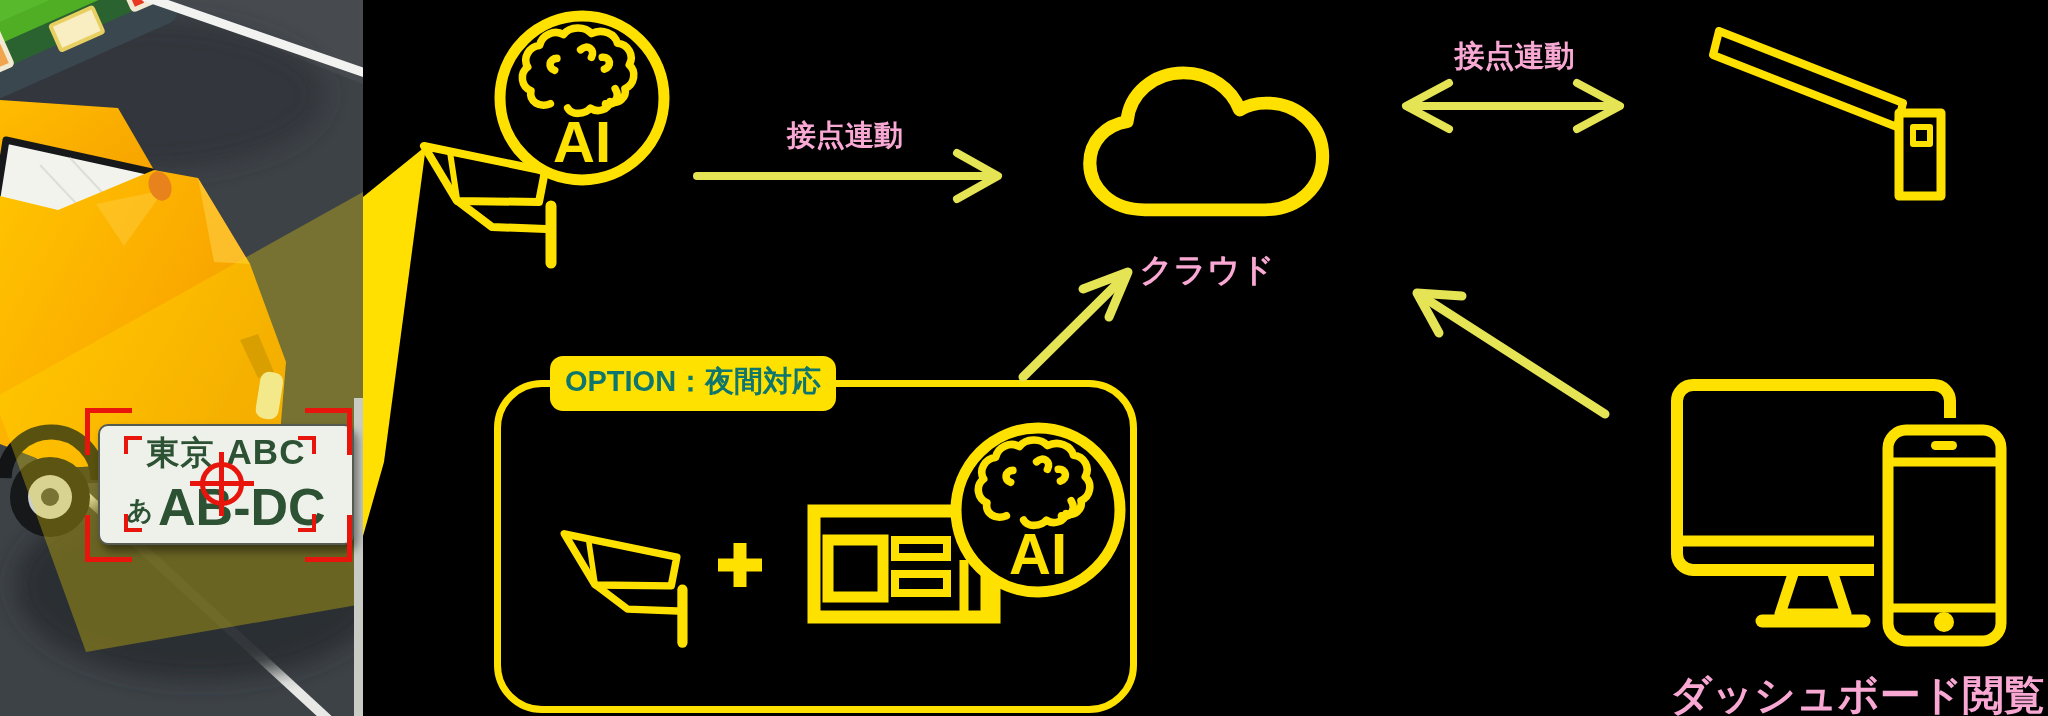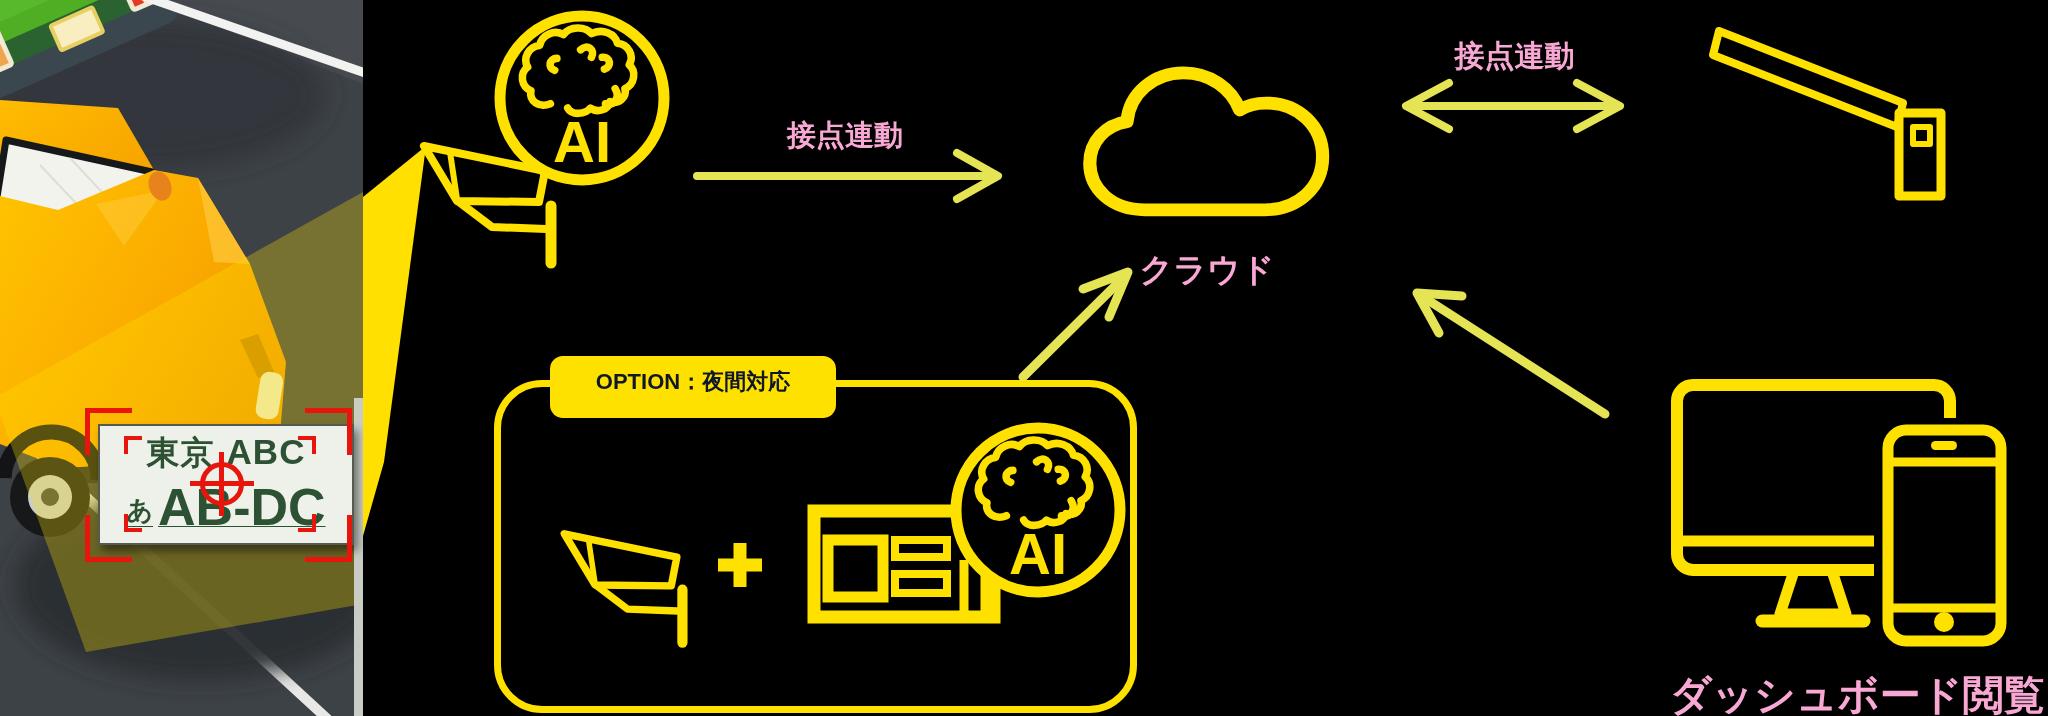--- a/index.html
+++ b/index.html
@@ -6,26 +6,26 @@
   body{width:2048px;height:716px;overflow:hidden;font-family:"Liberation Sans",sans-serif;}
   .stage{position:relative;width:2048px;height:716px;background:#000;}
   .stage *{box-sizing:border-box;}
 
   
   .photo{position:absolute;left:0;top:0;width:363px;height:716px;overflow:hidden;background:#3d4247;}
   .photo svg{position:absolute;left:0;top:0;}
 
   
   .plate{position:absolute;left:98px;top:424px;width:256px;height:121px;background:#eef0ea;
-         border:2px solid #565b52;border-radius:0;box-shadow:4px 6px 8px rgba(0,0,0,.45);
+         border:2px solid #565b52;border-radius:10px;box-shadow:4px 6px 8px rgba(0,0,0,.45);
          text-align:center;color:#2c5133;z-index:3;}
   .plate-line1{margin-top:8px;line-height:36px;letter-spacing:1px;}
   .plate-region{font-size:33px;font-weight:700;}
   .plate-class{font-size:35px;font-weight:700;margin-left:12px;}
-  .plate-line2{line-height:60px;margin-top:0;text-decoration:underline;}
+  .plate-line2{line-height:60px;margin-top:0;}
   .plate-hira{font-size:26px;font-weight:700;margin-right:5px;vertical-align:6px;}
   .plate-number{font-size:52px;font-weight:800;}
 
   
   .inbr{position:absolute;width:18px;height:18px;z-index:4;}
   .inbr.tl{left:24px;top:10px;border-left:4px solid #e8150d;border-top:4px solid #e8150d;}
   .inbr.tr{left:198px;top:10px;border-right:4px solid #e8150d;border-top:4px solid #e8150d;}
   .inbr.bl{left:24px;top:88px;border-left:4px solid #e8150d;border-bottom:4px solid #e8150d;}
   .inbr.br{left:198px;top:88px;border-right:4px solid #e8150d;border-bottom:4px solid #e8150d;}
   
@@ -36,22 +36,22 @@
   
   .outbr{position:absolute;width:47px;height:47px;z-index:4;}
   .outbr.tl{left:85px;top:408px;border-left:5px solid #e8150d;border-top:5px solid #e8150d;}
   .outbr.tr{left:305px;top:408px;border-right:5px solid #e8150d;border-top:5px solid #e8150d;}
   .outbr.bl{left:85px;top:515px;border-left:5px solid #e8150d;border-bottom:5px solid #e8150d;}
   .outbr.br{left:305px;top:515px;border-right:5px solid #e8150d;border-bottom:5px solid #e8150d;}
 
   
   .option-box{position:absolute;left:494px;top:380px;width:643px;height:333px;
               border:7px solid #ffe100;border-radius:48px;z-index:2;}
-  .option-badge{position:absolute;left:550px;top:356px;width:286px;height:62px;background:#ffe100;
-                border-radius:13px;color:#0f172a;font-weight:bold;font-size:22px;line-height:51px;
+  .option-badge{position:absolute;left:550px;top:356px;width:286px;height:55px;background:#ffe100;
+                border-radius:13px;color:#0f766e;font-weight:bold;font-size:29px;line-height:51px;
                 text-align:center;z-index:5;}
 
   .overlay{position:absolute;left:0;top:0;z-index:6;pointer-events:none;}
 
   .lbl{position:absolute;color:#f9a8d4;font-weight:bold;text-align:center;z-index:7;white-space:nowrap;}
   .lbl-analysis{left:735px;top:116px;width:220px;font-size:29px;}
   .lbl-cloud{left:1117px;top:220px;width:180px;font-size:33px;margin-top:28px;}
   .lbl-contact{left:1437px;top:36px;width:155px;font-size:30px;}
   .lbl-gate{left:1728px;top:237px;width:230px;font-size:37px;}
   .lbl-video{left:807px;top:632px;width:195px;font-size:38px;z-index:7;}

